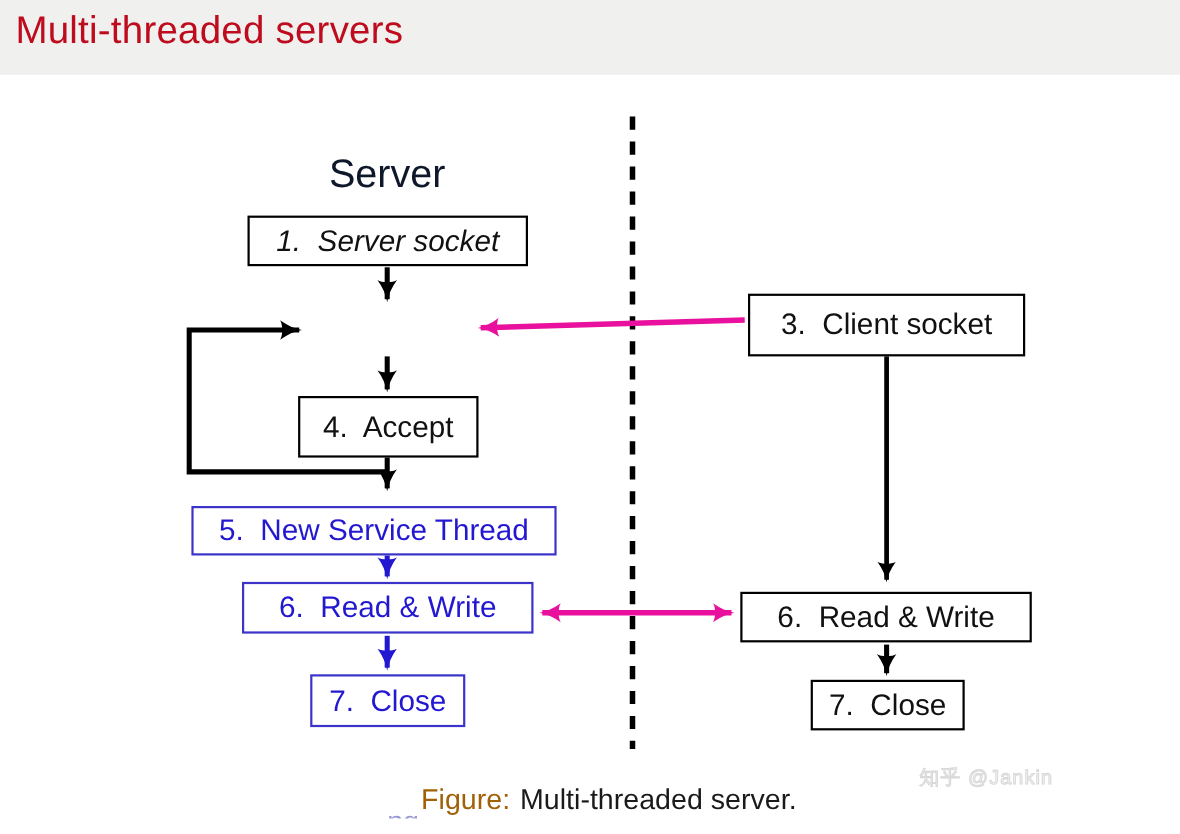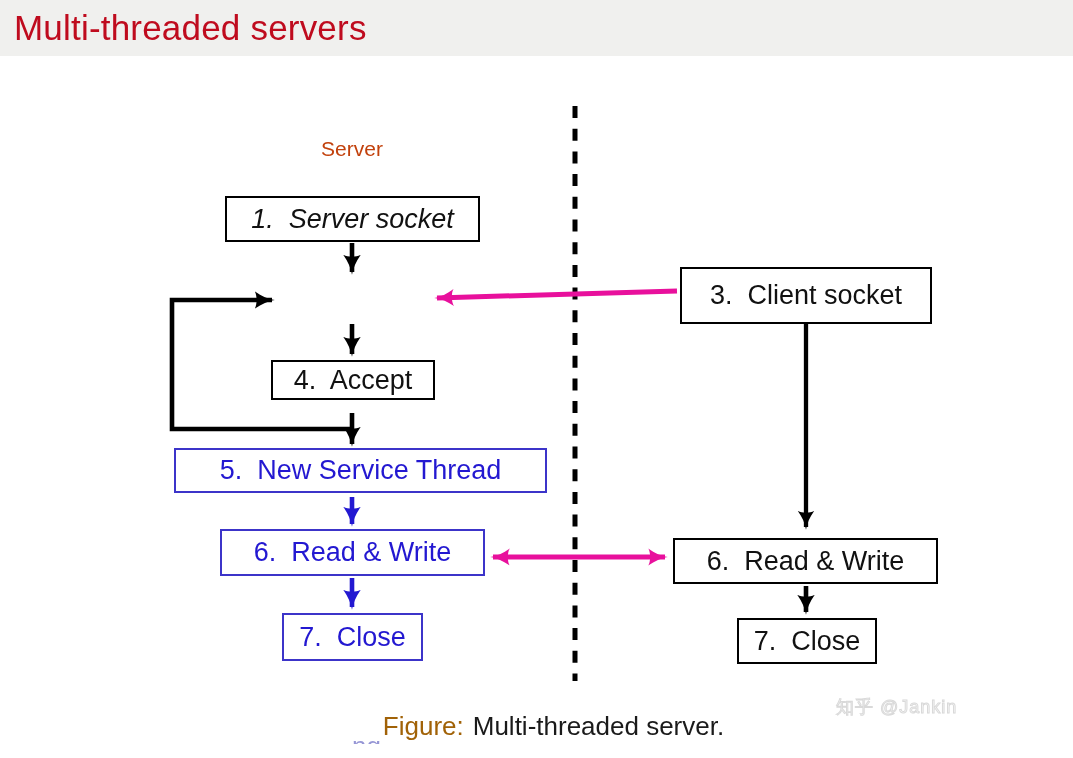--- a/index.html
+++ b/index.html
@@ -2,45 +2,45 @@
 <html><head>
 <meta charset="utf-8">
 <style>
   html,body { margin:0; padding:0; background:#ffffff; }
   .slide {
     position:relative; width:1073px; height:758px; overflow:hidden;
     background:#ffffff;
     font-family:"Liberation Sans","DejaVu Sans",sans-serif;
   }
   .header-band {
-    position:absolute; left:0; top:0; width:1073px; height:56px;
+    position:absolute; left:0; top:0; width:1073px; height:68px;
     background:#f0f0ee;
   }
   .slide-title {
     position:absolute; left:14px; top:8px; margin:0;
     font-size:35px; font-weight:400; color:#bf0b1e; letter-spacing:0.2px;
   }
   .arrow-layer { position:absolute; left:0; top:0; width:1073px; height:758px; }
   .col-label {
     position:absolute; width:220px; text-align:center;
-    font-size:21px; color:#c2410c;
+    font-size:36px; color:#0f172a;
   }
   .col-label.server { left:242px; top:137px; }
   .col-label.client { left:696px; top:137px; }
   .box {
     position:absolute; box-sizing:border-box;
     background:#ffffff; border:2px solid #000000; color:#111111;
     display:flex; align-items:center; justify-content:center;
     font-size:27px; white-space:pre; line-height:1;
   }
   .box.blue { border:2px solid #3c34c9; color:#2318d1; }
   .b-server-socket { left:225px; top:196px; width:255px; height:46px;font-style:italic; }
   .b-listen        { left:278px; top:278px; width:150px; height:45px; }
-  .b-accept        { left:271px; top:360px; width:164px; height:40px; }
-  .b-nst           { left:174px; top:448px; width:373px; height:45px; }
+  .b-accept        { left:271px; top:360px; width:164px; height:56px; }
+  .b-nst           { left:174px; top:460px; width:332px; height:45px; }
   .b-rw-server     { left:220px; top:529px; width:265px; height:47px; }
   .b-close-server  { left:282px; top:613px; width:141px; height:48px; }
   .b-client-socket { left:680px; top:267px; width:252px; height:57px; }
   .b-rw-client     { left:673px; top:538px; width:265px; height:46px; }
   .b-close-client  { left:737px; top:618px; width:140px; height:46px; }
   .caption {
     position:absolute; left:0; top:711px; width:1107px; text-align:center;
     font-size:26px; color:#111111;
   }
   .caption .cap-label { color:#a16207; }

